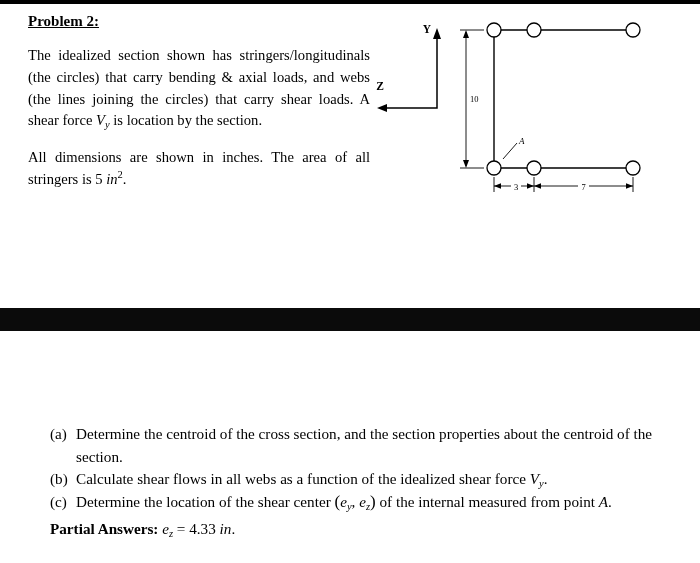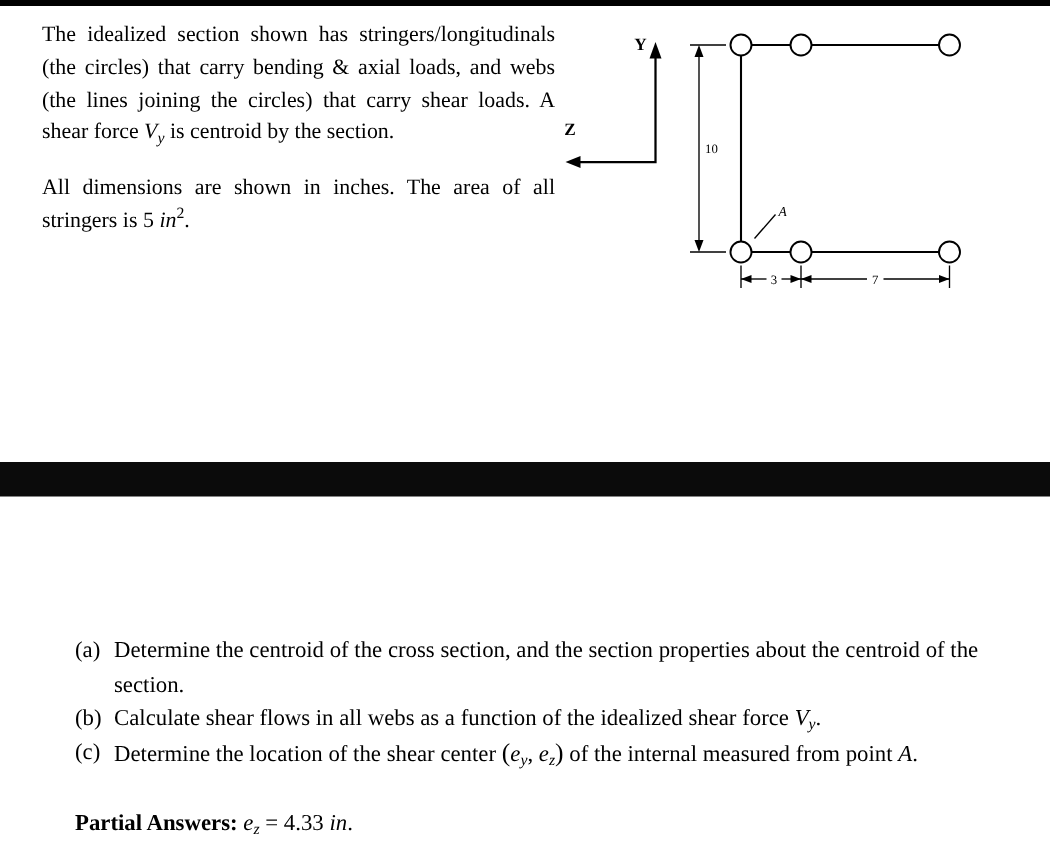--- a/index.html
+++ b/index.html
@@ -19,30 +19,31 @@
   sub.msub { font-size: 10.5px; font-style: italic; vertical-align: -3px; line-height: 0; }
   sup.msup { font-size: 10.5px; vertical-align: 6px; line-height: 0; }
   .diagram-wrap { position: absolute; left: 372px; top: 8px; width: 306px; height: 214px; }
   .diagram-wrap svg { width: 100%; height: 100%; display: block; }
   .band { position: absolute; left: 0; top: 308px; width: 700px; height: 23px; background: #0b0b0b; }
   .questions { position: absolute; left: 50px; top: 423px; width: 622px; font-size: 15.2px; line-height: 22.5px; }
   .qitem { display: flex; }
   .qlabel { flex: 0 0 26px; }
   .qtext { flex: 1; }
   .paren { font-size: 17px; }
-  .partial { margin-top: 24px; font-size: 15.2px; }
+  .partial { margin-top: 5px; font-size: 15.2px; }
   .bold { font-weight: bold; }
 </style>
 </head>
 <body>
 
 <div class="topbar"></div>
 
 <div class="left-col">
-  <p class="para"><span>The idealized section shown has stringers/longitudinals (the circles) that carry bending &amp; axial loads, and webs (the lines joining the circles) that carry shear loads. A shear force </span><span class="mi">V</span><sub class="msub">y</sub><span> is centroid by the section.</span></p>
+  <p class="title">Problem 2:</p>
+  <p class="para"><span>The idealized section shown has stringers/longitudinals (the circles) that carry bending &amp; axial loads, and webs (the lines joining the circles) that carry shear loads. A shear force </span><span class="mi">V</span><sub class="msub">y</sub><span> is location by the section.</span></p>
   <p class="para"><span>All dimensions are shown in inches. The area of all stringers is 5 </span><span class="mi">in</span><sup class="msup">2</sup><span>.</span></p>
 </div>
 
 <div class="diagram-wrap">
   <svg viewBox="0 0 306 214" xmlns="http://www.w3.org/2000/svg">
 
     <path d="M65 28 L65 100 L12 100" fill="none" stroke="#000" stroke-width="1.5"></path>
     <polygon points="65,20 61,31 69,31" fill="#000"></polygon>
     <polygon points="5,100 15,96 15,104" fill="#000"></polygon>
     <text x="55" y="25" font-size="11.5" font-weight="bold" text-anchor="middle">Y</text>

